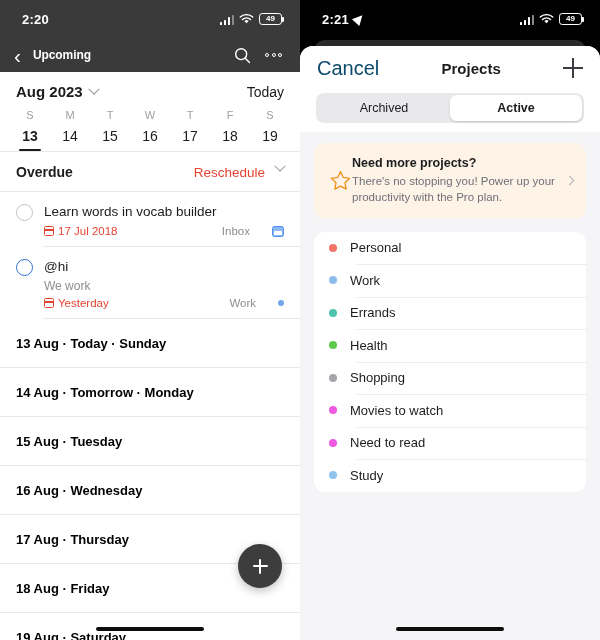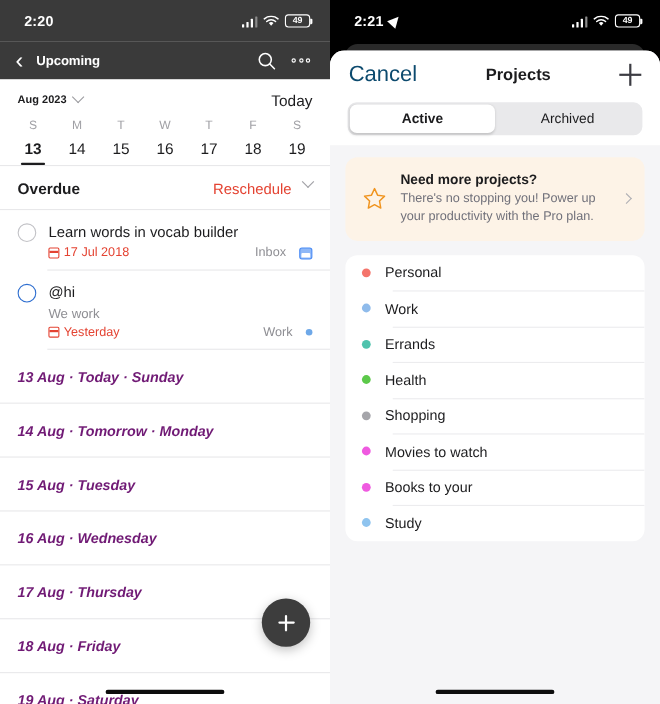--- a/index.html
+++ b/index.html
@@ -48,21 +48,21 @@
   .nav-title { font-size:12px; font-weight:700; flex:1; letter-spacing:-.1px; }
   .nav-ico { cursor:pointer; display:flex; align-items:center; }
   .dots { display:flex; gap:2.5px; padding:0 2px; }
   .dots b { width:4px; height:4px; border:1px solid #fff; border-radius:50%; display:block; }
 
   .monthbar {
     display:flex; align-items:center; justify-content:space-between;
     padding:11px 16px 9px 16px;
   }
   .month-left { display:flex; align-items:center; gap:7px; }
-  .month-txt { font-size:10px; font-weight:700; color:#1c1c1e; }
+  .month-txt { font-size:15px; font-weight:700; color:#1c1c1e; }
   .chev { width:8px; height:8px; border-right:1.5px solid #9a9a9e; border-bottom:1.5px solid #9a9a9e; transform:rotate(45deg) translate(-2px,-2px); }
   .today-btn { font-size:14px; color:#1c1c1e; cursor:pointer; }
 
   .weekstrip { display:flex; padding:0 10px; }
   .daycol { flex:1; text-align:center; cursor:pointer; padding-bottom:7px; position:relative; }
   .dow { font-size:11px; color:#a0a0a5; display:block; margin-bottom:7px; }
   .dnum { font-size:14px; color:#1c1c1e; display:block; }
   .daycol.sel .dnum { font-weight:700; }
   .daycol.sel:after {
     content:""; position:absolute; left:22%; right:22%; bottom:0;
@@ -83,32 +83,32 @@
   .task { display:flex; padding:11px 16px 9px 16px; gap:11px; }
   .cbx { width:17px; height:17px; border-radius:50%; border:1.4px solid #c2c2c6; flex-shrink:0; margin-top:1px; cursor:pointer; }
   .cbx.blue { border-color:#2f6fd0; border-width:1.6px; }
   .task-body { flex:1; min-width:0; }
   .task-title { font-size:13.5px; color:#1c1c1e; line-height:1.35; }
   .task-note { font-size:12px; color:#8e8e93; margin-top:3px; }
   .task-meta { display:flex; align-items:center; justify-content:space-between; margin-top:4px; }
   .due { display:flex; align-items:center; gap:4px; font-size:11.5px; color:#e44332; }
   .cal-ico { width:10px; height:10px; border:1.3px solid #e44332; border-radius:1.5px; position:relative; flex-shrink:0; }
   .cal-ico:before { content:""; position:absolute; left:0; right:0; top:2px; height:1.3px; background:#e44332; }
-  .proj-tag { display:flex; align-items:center; gap:12px; font-size:11.5px; color:#8e8e93; }
+  .proj-tag { display:flex; align-items:center; gap:22px; font-size:11.5px; color:#8e8e93; }
   .dot { width:6px; height:6px; border-radius:50%; display:block; }
   .inbox-ico {
     width:12px; height:11px; border:1.4px solid #4b8cf5; border-radius:2.5px;
     position:relative; background:#8fb8f7;
   }
   .inbox-ico:after {
     content:""; position:absolute; left:1px; right:1px; bottom:1px; height:4px;
     background:#fff; border-radius:1px 1px 0 0;
   }
 
-  .datehdr { font-size:13px; font-weight:700; color:#701a75; padding:17px 16px 16px 16px;font-style:italic; }
+  .datehdr { font-size:13px; font-weight:700; color:#000000; padding:17px 16px 16px 16px; }
 
   .fab {
     position:absolute; right:18px; bottom:52px;
     width:44px; height:44px; border-radius:50%; background:#3d3d3d;
     display:flex; align-items:center; justify-content:center; cursor:pointer;
     box-shadow:0 3px 10px rgba(0,0,0,.25);
   }
   .fab:before, .fab:after { content:""; position:absolute; background:#fff; border-radius:1px; }
   .fab:before { width:15px; height:1.6px; }
   .fab:after { width:1.6px; height:15px; }
@@ -156,21 +156,21 @@
     display:flex; background:#e9e9eb; border-radius:8px; padding:2px;
   }
   .seg-item {
     flex:1; text-align:center; font-size:12.5px; color:#1c1c1e;
     padding:6px 0; border-radius:6.5px; cursor:pointer;
   }
   .seg-item.on { background:#fff; font-weight:700; box-shadow:0 1px 2.5px rgba(0,0,0,.16); }
 
   .promo {
     margin:11px 14px 0 14px; background:#fdf3e7; border-radius:11px;
-    display:flex; align-items:center; gap:12px; padding:13px 13px 13px 15px;
+    display:flex; align-items:center; gap:0; padding:13px 13px 13px 15px;
     cursor:pointer;
   }
   .star-ico { flex-shrink:0; }
   .promo-body { flex:1; }
   .promo-title { font-size:12.5px; font-weight:700; color:#1c1c1e; margin-bottom:3px; }
   .promo-sub { font-size:11.5px; color:#70707a; line-height:1.42; }
   .chev3 { width:7px; height:7px; border-right:1.4px solid #b0b0b5; border-top:1.4px solid #b0b0b5; transform:rotate(45deg); flex-shrink:0; }
 
   .plist { margin:13px 14px 0 14px; background:#fff; border-radius:11px; overflow:hidden; }
   .pitem { display:flex; align-items:center; gap:13px; padding:0 15px; height:32.5px; cursor:pointer; position:relative; }
@@ -360,22 +360,22 @@
 
   <div class="sheet">
     <div class="sheet-nav">
       <div class="cancel-btn">Cancel</div>
       <div class="sheet-title">Projects</div>
       <div class="plus-btn"></div>
     </div>
 
     <div class="segwrap">
       <div class="seg">
+        <div class="seg-item">Archived</div>
         <div class="seg-item on">Active</div>
-        <div class="seg-item">Archived</div>
       </div>
     </div>
 
     <div class="promo">
       <svg class="star-ico" width="23" height="23" viewBox="0 0 24 24">
         <path d="M12 2.6 L14.9 8.8 L21.5 9.7 L16.7 14.3 L17.9 21 L12 17.8 L6.1 21 L7.3 14.3 L2.5 9.7 L9.1 8.8 Z" fill="none" stroke="#f0941f" stroke-width="1.4" stroke-linejoin="round"></path>
       </svg>
       <div class="promo-body">
         <div class="promo-title">Need more projects?</div>
         <div class="promo-sub">There's no stopping you! Power up your productivity with the Pro plan.</div>
@@ -403,21 +403,21 @@
       <div class="pitem">
         <span class="pdot" id="pd4" style="background: rgb(165, 165, 170);"></span>
         <span class="pname">Shopping</span>
       </div>
       <div class="pitem">
         <span class="pdot" id="pd5" style="background: rgb(239, 90, 224);"></span>
         <span class="pname">Movies to watch</span>
       </div>
       <div class="pitem">
         <span class="pdot" id="pd6" style="background: rgb(239, 90, 224);"></span>
-        <span class="pname">Books to your</span>
+        <span class="pname">Need to read</span>
       </div>
       <div class="pitem">
         <span class="pdot" id="pd7" style="background: rgb(143, 196, 239);"></span>
         <span class="pname">Study</span>
       </div>
     </div>
 
     <div class="home-ind"></div>
   </div>
 </div>

